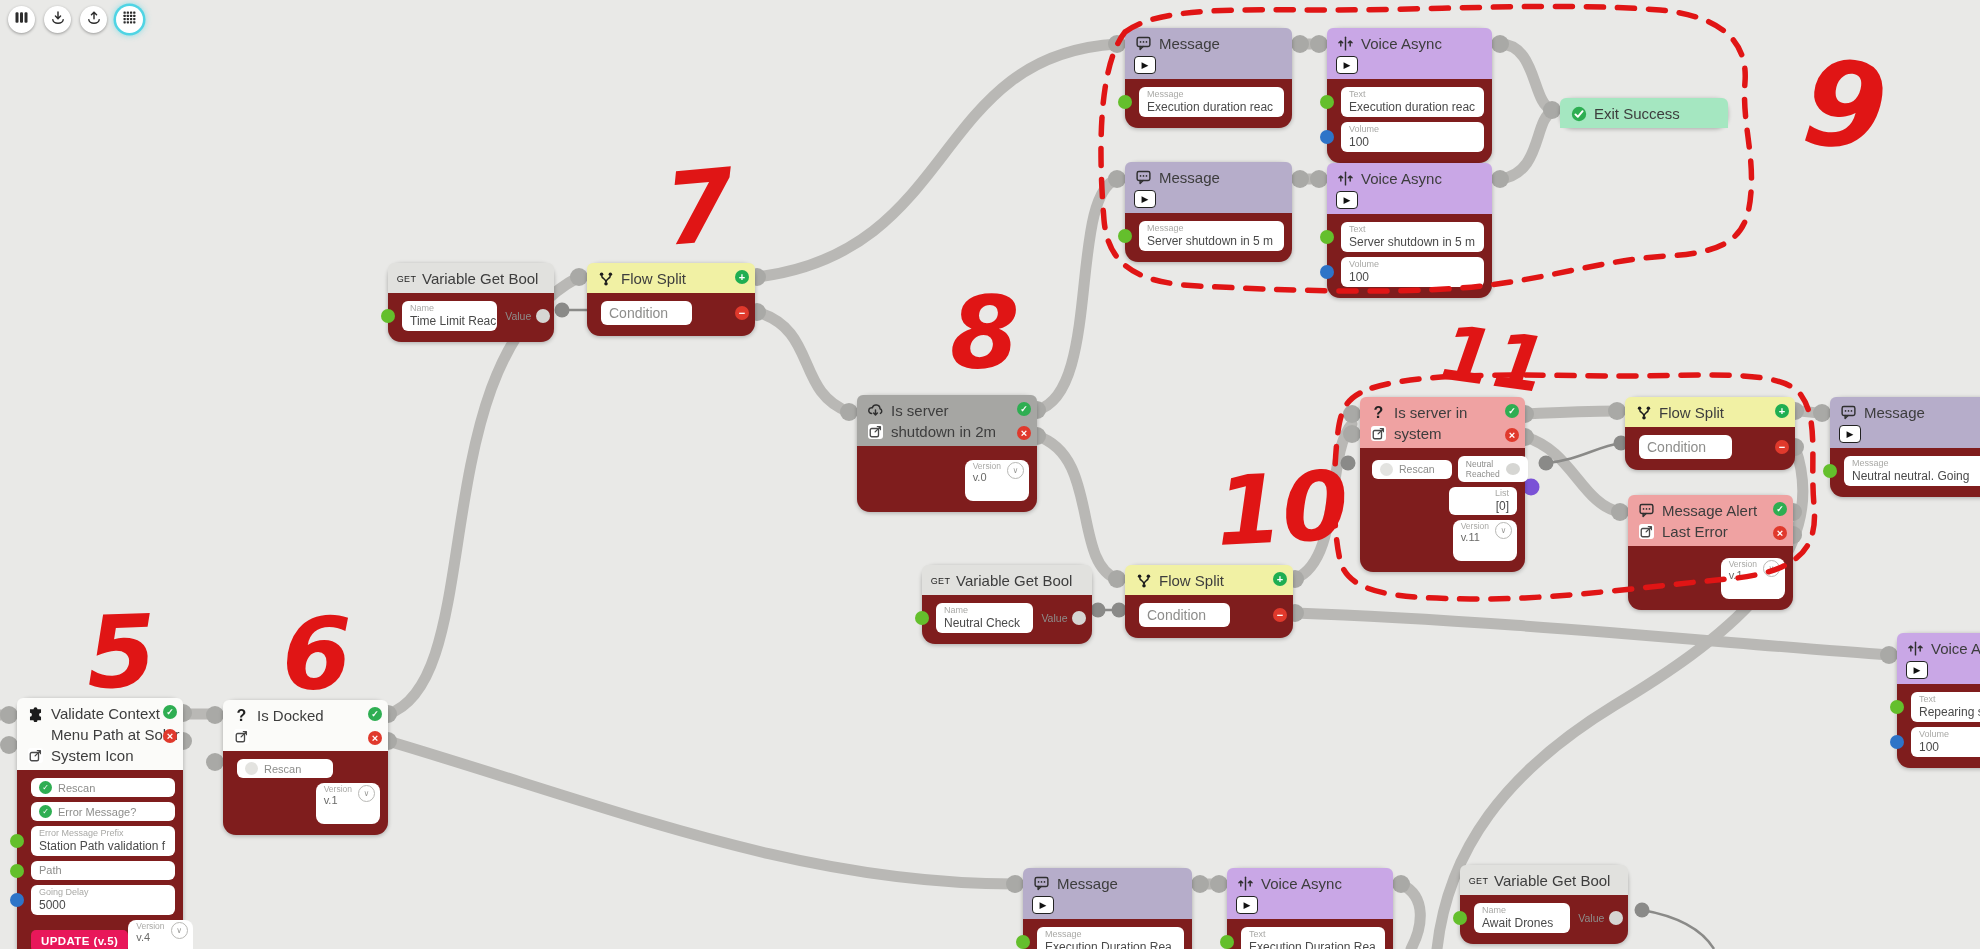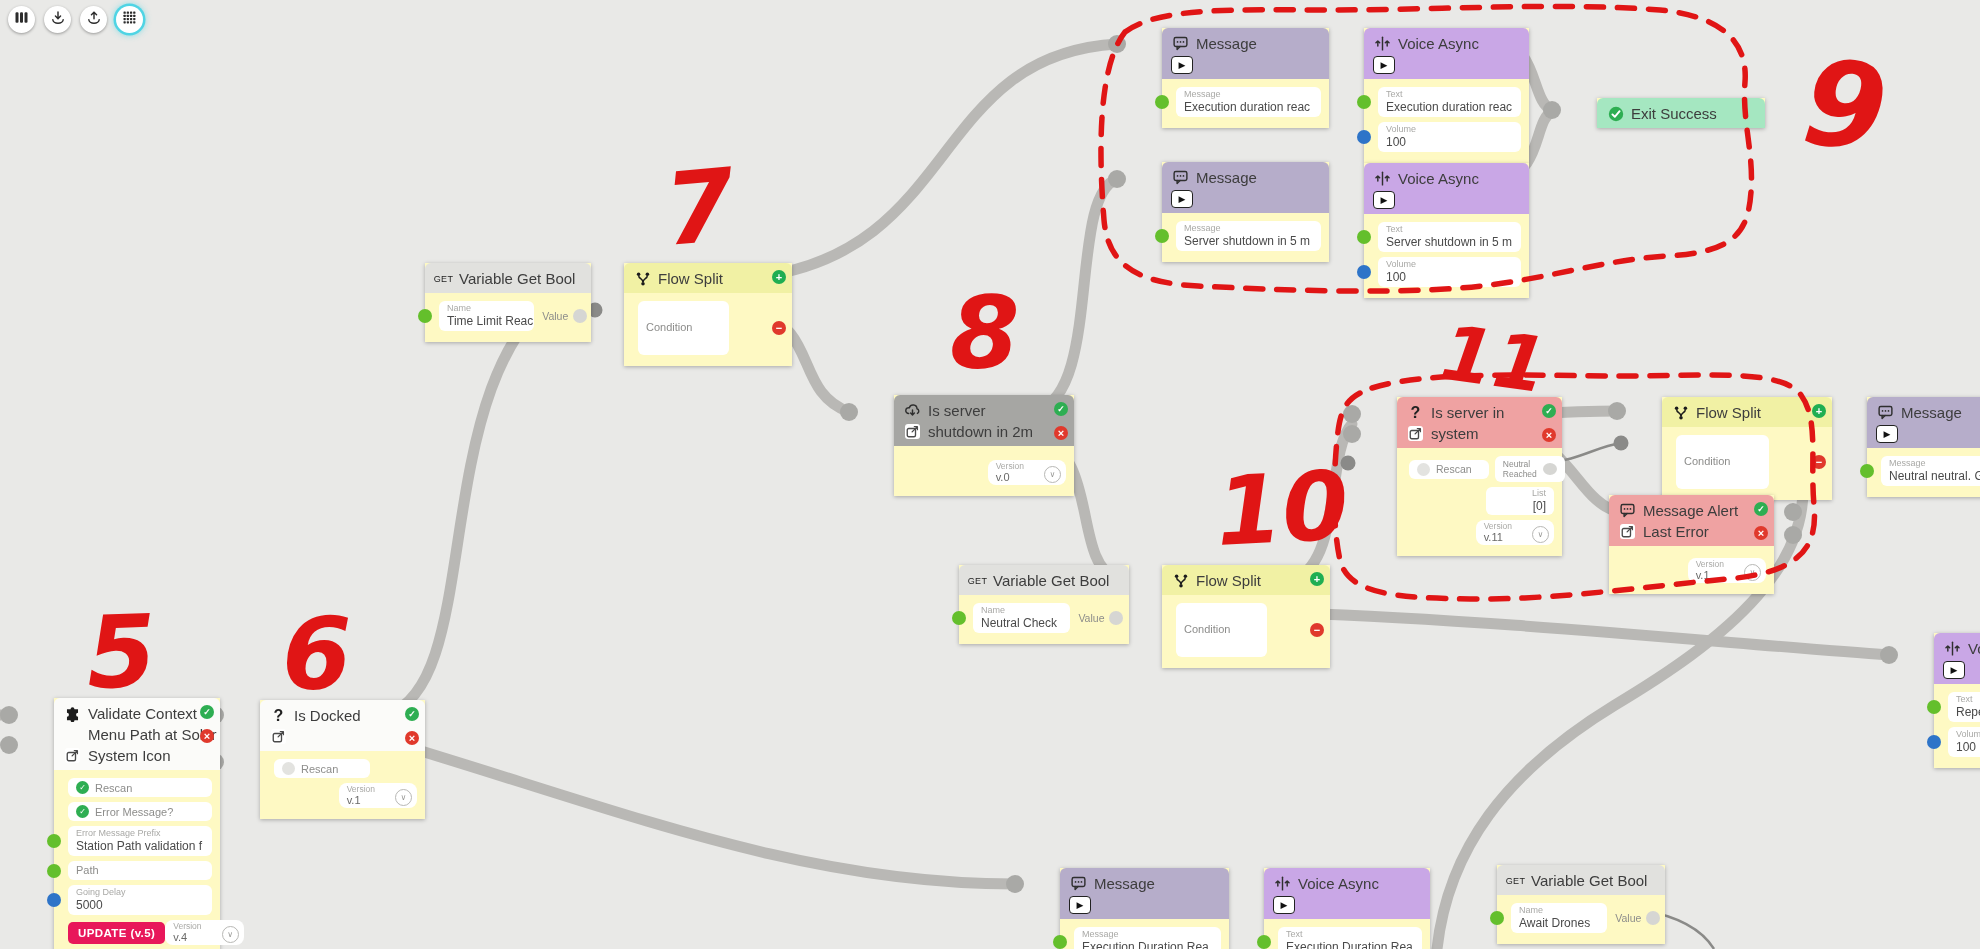--- a/index.html
+++ b/index.html
@@ -5,47 +5,47 @@
   html,body{margin:0;padding:0;background:#e9e9e7;}
   #canvas{position:relative;width:1980px;height:949px;background:#e9e9e7;overflow:hidden;
           font-family:"Liberation Sans",sans-serif;}
   svg.layer{position:absolute;left:0;top:0;pointer-events:none;}
   
   #toolbar{position:absolute;left:8px;top:6px;display:flex;gap:9px;z-index:50;}
   .tbtn{width:27px;height:27px;border-radius:50%;background:#fff;box-shadow:0 1px 3px rgba(0,0,0,.35);
         display:flex;align-items:center;justify-content:center;cursor:pointer;}
   .tbtn.active{box-shadow:0 0 0 2.5px #4fd4e4,0 0 6px 2px rgba(79,212,228,.7);}
   
-  .node{position:absolute;background:#fef9c3;border-radius:0;box-shadow:0 1px 4px rgba(0,0,0,.28);z-index:10;margin-left:37px;}
+  .node{position:absolute;background:#7f1d1d;border-radius:13px;box-shadow:0 1px 4px rgba(0,0,0,.28);z-index:10;}
   .nhead{border-radius:6px 6px 0 0;padding:5px 26px 4px 9px;position:relative;}
   .hline{display:flex;align-items:center;gap:6px;min-height:21px;}
   .iconslot{width:19px;display:flex;align-items:center;justify-content:center;flex:0 0 19px;}
   .htitle{font-size:15px;color:#3d3d3d;white-space:nowrap;}
   .play{display:inline-flex;width:20px;height:16px;background:#fff;border:1.4px solid #222;border-radius:4px;
         color:#111;font-size:9px;line-height:1;align-items:center;justify-content:center;margin:2px 0 1px 0;}
   .hport{position:absolute;width:14px;height:14px;border-radius:50%;color:#fff;font-weight:bold;
          display:flex;align-items:center;justify-content:center;right:6px;}
   .qmark{font-weight:bold;font-size:16px;color:#222;}
   .get{font-weight:normal;font-size:9px;color:#222;letter-spacing:.4px;}
   .nbody{padding:4px 0 6px 0;}
   .row{display:flex;align-items:center;margin:4px 8px 5px 14px;position:relative;}
   .dot{position:absolute;left:-21px;width:14px;height:14px;border-radius:50%;}
   .pill{background:#fff;border-radius:6px;padding:2px 8px;overflow:hidden;white-space:nowrap;flex:1;min-height:14px;}
   .flabel{font-size:9px;color:#a9a9a6;line-height:11px;}
   .fvalue{font-size:12px;color:#4a4a4a;line-height:15px;}
   .vout{margin-left:auto;display:flex;align-items:center;gap:5px;padding-left:8px;}
   .voutlabel{font-size:10.5px;color:#8d8d8b;}
   .gdot{width:14px;height:14px;border-radius:50%;background:#d6d6d3;flex:0 0 14px;}
-  .condpill{flex:0 0 58%;color:#8d8d8b;font-size:11px;padding:20px 8px;}
+  .condpill{flex:0 0 58%;color:#8d8d8b;font-size:14px;padding:4px 8px;}
   .rport{position:absolute;right:-6px;width:14px;height:14px;border-radius:50%;color:#fff;font-weight:bold;
          display:flex;align-items:center;justify-content:center;}
   .chkpill{display:flex;align-items:center;gap:6px;background:#fff;border-radius:6px;padding:3px 8px;font-size:11px;color:#8d8d8b;}
   .chk{width:13px;height:13px;border-radius:50%;display:flex;align-items:center;justify-content:center;
        color:#fff;font-size:8px;flex:0 0 13px;}
-  .ver{margin-left:auto;background:#fff;border-radius:8px;padding:2px 5px 2px 8px;display:flex;gap:20px;align-items:flex-end;}
+  .ver{margin-left:auto;background:#fff;border-radius:8px;padding:2px 5px 18px 8px;display:flex;gap:6px;align-items:flex-start;}
   .verlab{font-size:8.5px;color:#a9a9a6;line-height:9px;}
   .verval{font-size:11px;color:#6a6a68;line-height:12px;}
   .vchev{width:15px;height:15px;border:1.2px solid #b8b8b5;border-radius:50%;color:#9a9a97;font-size:8px;
          display:flex;align-items:center;justify-content:center;}
   .btn{color:#fff;font-weight:bold;font-size:11.5px;border:none;border-radius:5px;padding:5px 10px;
        letter-spacing:.4px;cursor:pointer;font-family:"Liberation Sans",sans-serif;white-space:nowrap;}
   .listbox{margin-left:auto;background:#fff;border-radius:6px;padding:1px 8px;text-align:right;min-width:52px;}
 </style>
 </head>
 <body>
@@ -452,21 +452,21 @@
         <div class="nbody">
           <div class="row">
             <span class="dot" style="background:#64bf2c"></span>
             <div class="pill">
               <div class="flabel">Message</div>
               <div class="fvalue">Neutral neutral. Going</div>
             </div>
           </div>
         </div>
       </div>
-      <div class="node" style="left: 1572px; top: 495px; width: 165px;">
+      <div class="node" style="left: 1628px; top: 495px; width: 165px;">
         <div class="nhead" style="background:#efa2a2">
           <div class="hline">
             <span class="iconslot">
               <svg width="17" height="17" viewBox="0 0 20 20" fill="none" stroke="#2f2f2f" stroke-width="1.7" stroke-linecap="round" stroke-linejoin="round">
                 <rect x="2.5" y="3" width="15" height="10.5" rx="2"></rect>
                 <path d="M6 13.5 L6 17 L9.5 13.5"></path>
                 <g fill="#2f2f2f" stroke="none">
                   <circle cx="6.5" cy="8.2" r="1"></circle>
                   <circle cx="10" cy="8.2" r="1"></circle>
                   <circle cx="13.5" cy="8.2" r="1"></circle>

